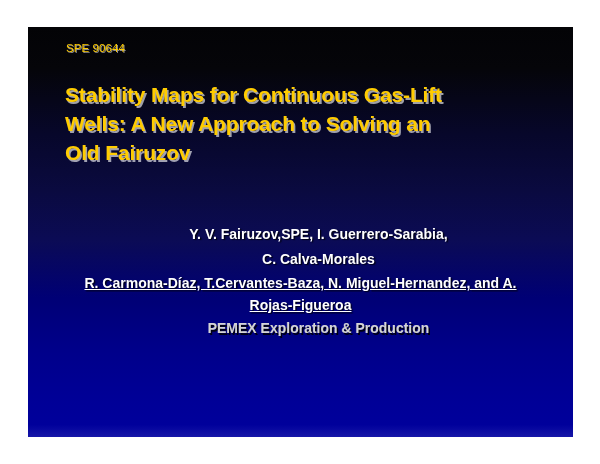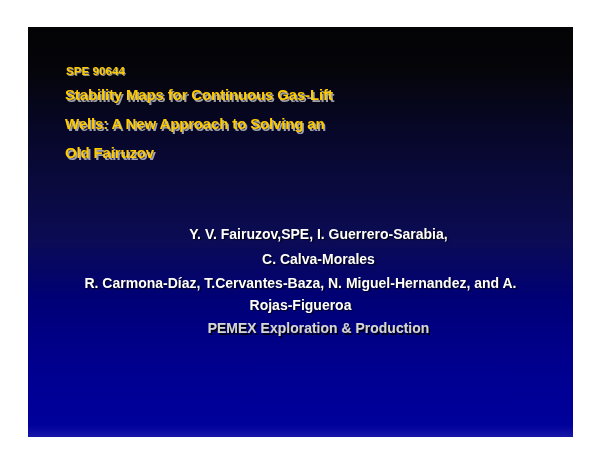--- a/index.html
+++ b/index.html
@@ -45,35 +45,34 @@
     );
     overflow: hidden;
   }
 
   
   .spe-number {
     position: absolute;
     left: 38px;
     top: 15px;
     font-size: 11.5px;
-    font-weight: bold;
+    font-weight: normal;
     color: #ffcc00;
     letter-spacing: 0.1px;
     text-shadow: 1px 1px 0 rgba(255,255,255,0.55);
     white-space: nowrap;
-    margin-top: 23px;
   }
 
   
   .slide-title {
     position: absolute;
     left: 37px;
     top: 53px;
     width: 480px;
-    font-size: 15px;
+    font-size: 21px;
     font-weight: bold;
     line-height: 29px;
     color: #ffcc00;
     text-align: left;
     text-shadow: 1.6px 1.6px 0 rgba(255,255,255,0.62);
     letter-spacing: -0.15px;
   }
 
   
   .authors-block {
@@ -89,20 +88,21 @@
     font-weight: bold;
     line-height: 25px;
     white-space: nowrap;
     padding-left: 36px;
   }
 
   .author-line.wrap {
     white-space: normal;
     line-height: 22px;
     padding: 0 40px;
+    text-decoration: underline;
   }
 
   
   .author-line.plain {
     color: #ffffff;
     text-shadow: 1.4px 1.4px 1px rgba(0,0,0,0.75);
   }
 
   
   .author-line.affil {

